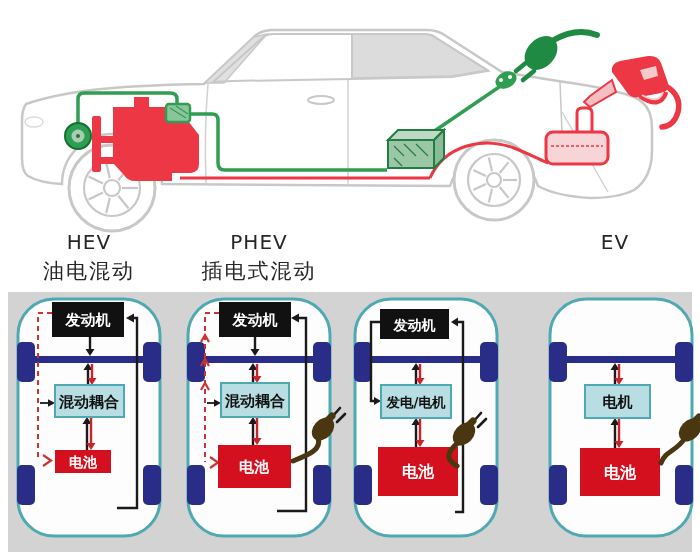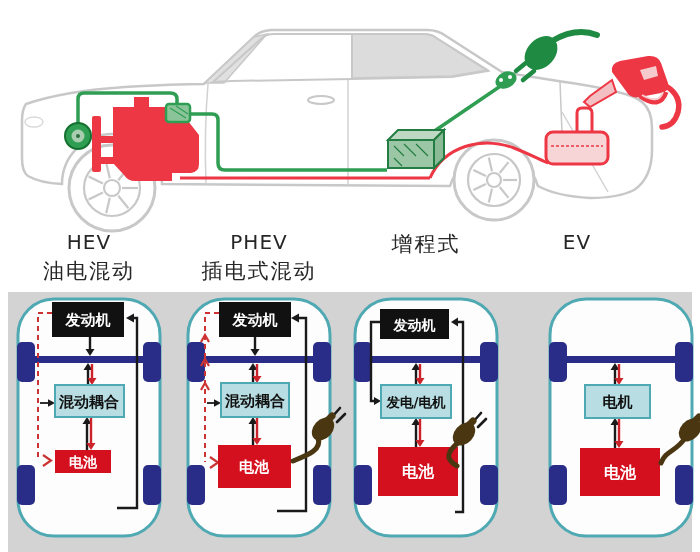--- a/index.html
+++ b/index.html
@@ -158,23 +158,22 @@
   <div class="labels">
     <div class="vlabel" style="left:174px">
       <div class="en">PHEV</div>
       <div class="cn">插电式混动</div>
     </div>
     <div class="vlabel" style="left:4px">
       <div class="en">HEV</div>
       <div class="cn">油电混动</div>
     </div>
     <div class="vlabel" style="left:341px">
-      <div class="cn">增程式</div>
-    </div>
-    <div class="vlabel" style="left:492px">
+    </div>
+    <div class="vlabel" style="left:530px">
       <div class="en">EV</div>
     </div>
   </div>
 
   <div class="strip">
 
     <div class="panel" style="left:0">
       <svg width="170" height="260" viewBox="0 0 170 260">
         <rect x="10" y="7" width="142" height="237" rx="36" fill="#fdfdfd" stroke="#4fa9b3" stroke-width="3"></rect>
         <g fill="#2a2d87">

